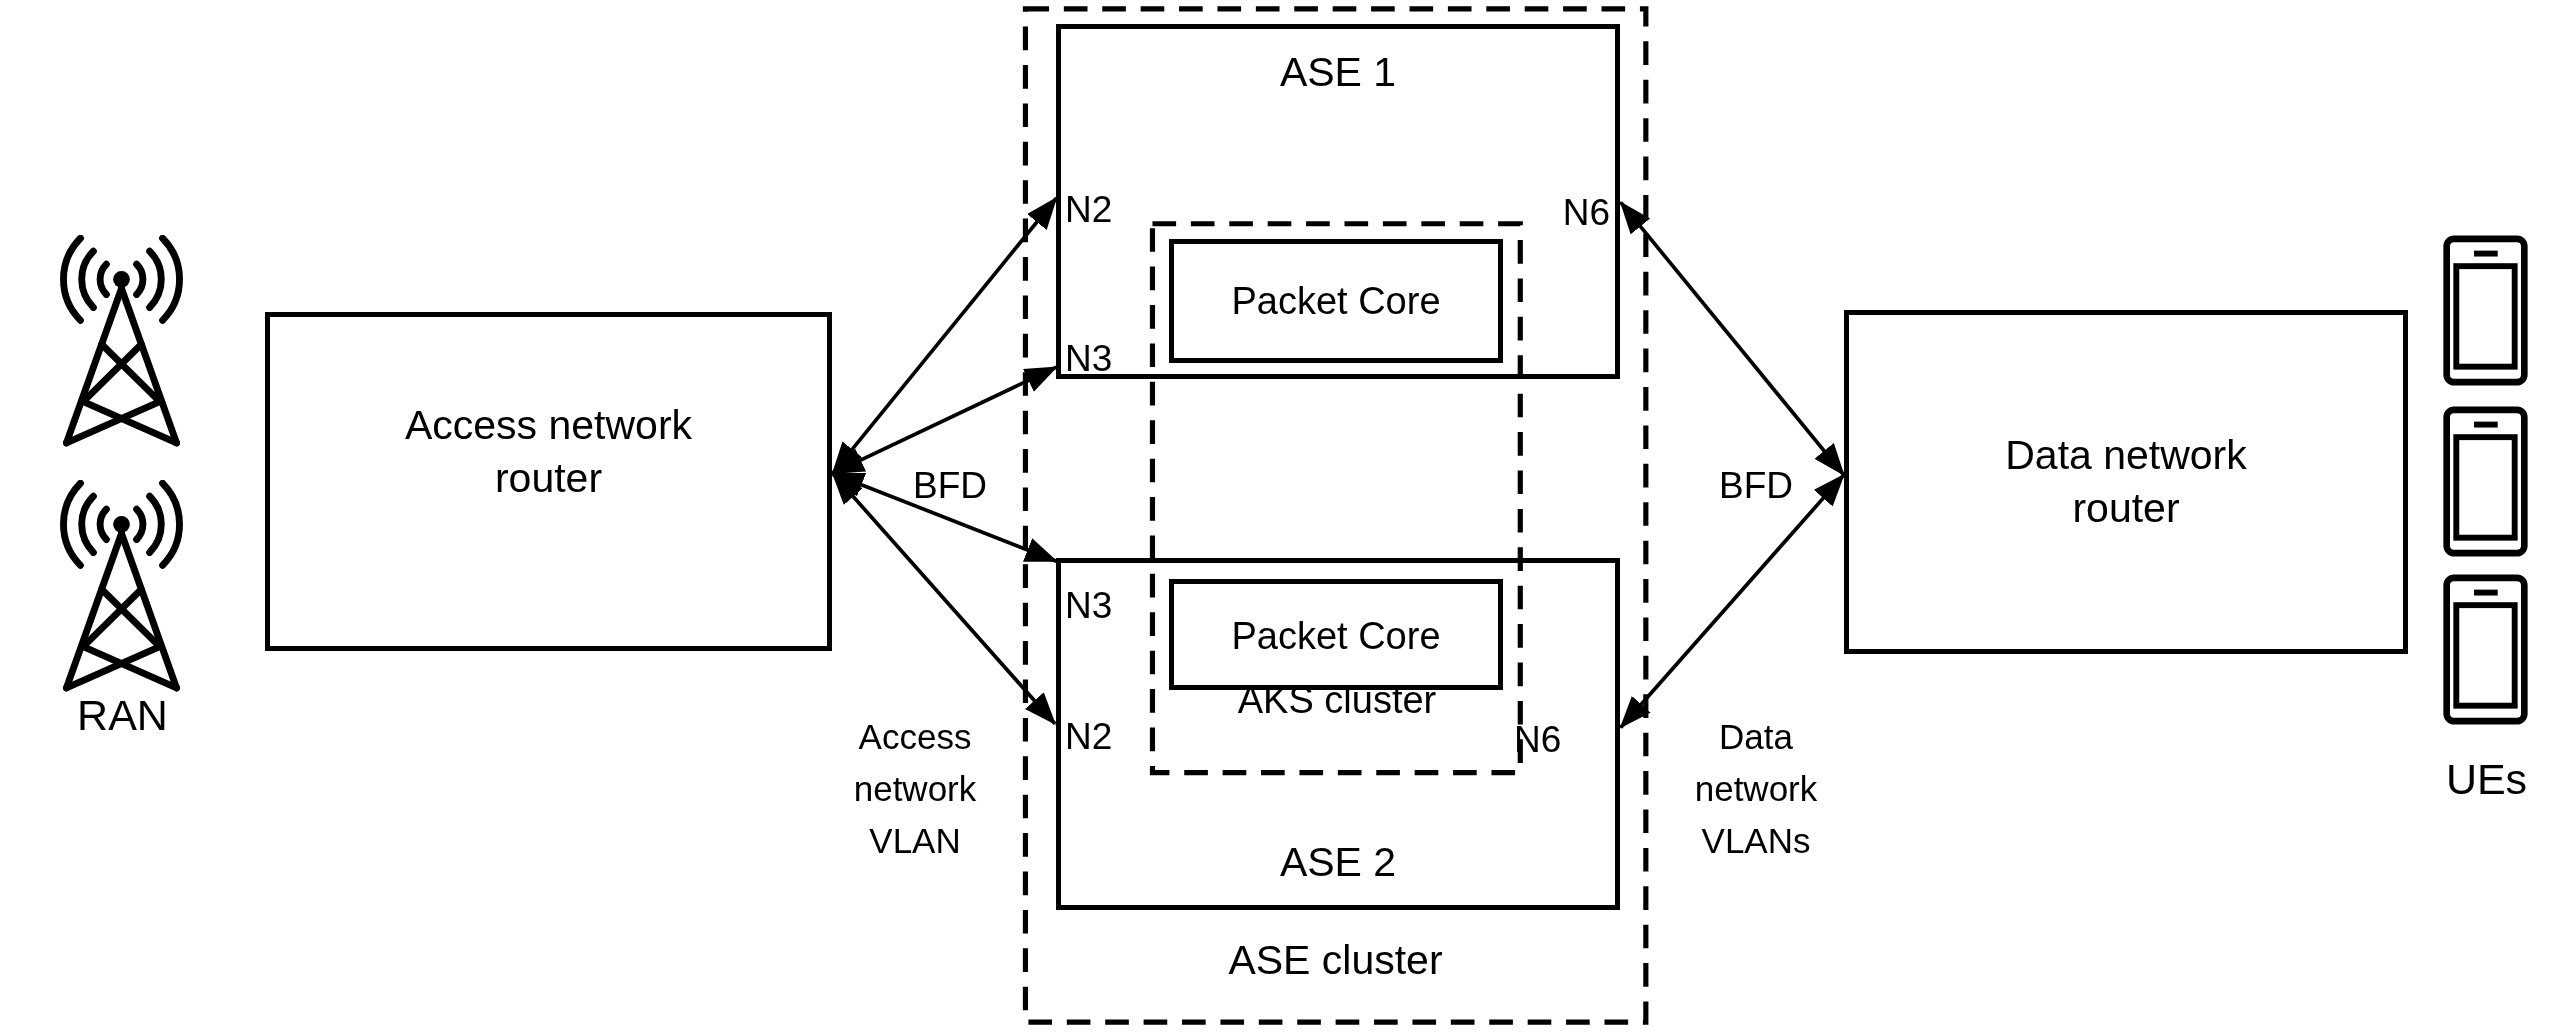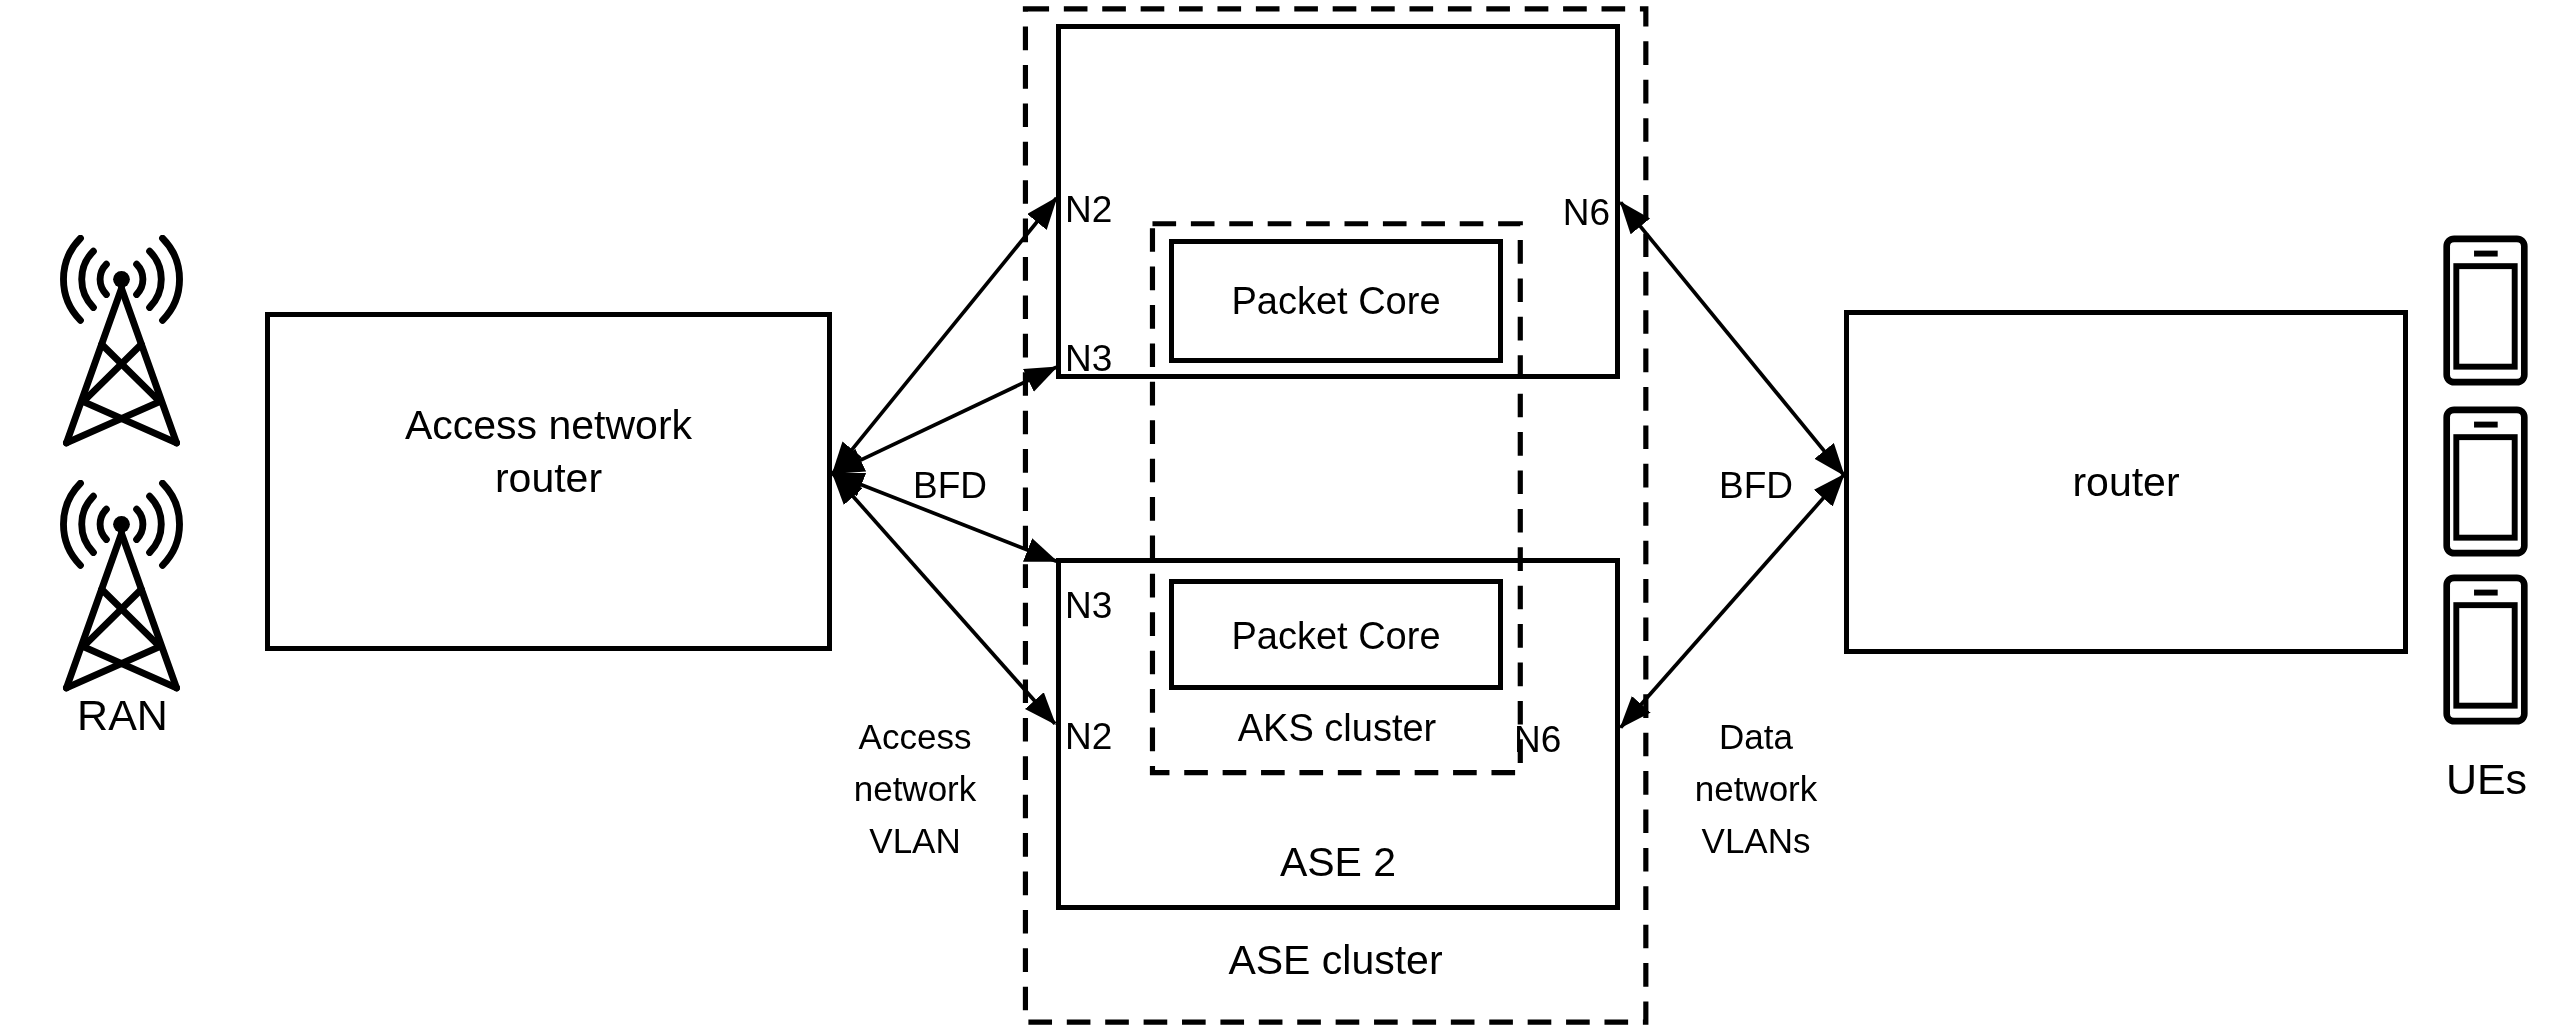--- a/index.html
+++ b/index.html
@@ -107,41 +107,43 @@
     <span>network</span><br>
     <span>VLAN</span>
   </div>
   <div class="lbl vlan center" style="left:1662px;top:711px;width:188px;">
     <span>Data</span><br>
     <span>network</span><br>
     <span>VLANs</span>
   </div>
 
   <div class="box" style="left:1056px;top:24.4px;width:564px;height:355px;"></div>
+  <div class="lbl title center" style="left:1056px;top:46px;width:564px;">ASE 1</div>
   <div class="lbl small" style="left:1065px;top:176px;">N2</div>
   <div class="lbl small" style="left:1065px;top:325px;">N3</div>
   <div class="lbl small right" style="left:1514px;top:179px;width:96px;">N6</div>
 
   <div class="box thin" style="left:1169px;top:239px;width:334px;height:124px;"></div>
   <div class="lbl" style="left:1169px;top:279px;width:334px;text-align:center;font-size:38px;line-height:44px;">Packet Core</div>
 
   <div class="box" style="left:1056px;top:558px;width:564px;height:352px;"></div>
   <div class="lbl small" style="left:1065px;top:572px;">N3</div>
   <div class="lbl small" style="left:1065px;top:703px;">N2</div>
   <div class="lbl small right" style="left:1514px;top:706px;" style2="">N6</div>
 
   <div class="box thin" style="left:1169px;top:579px;width:334px;height:111px;"></div>
   <div class="lbl" style="left:1169px;top:614px;width:334px;text-align:center;font-size:38px;line-height:44px;">Packet Core</div>
 
-  <div class="lbl" style="left:1182px;top:708px;width:310px;text-align:center;font-size:38px;line-height:41px;">AKS cluster</div>
+  <div class="lbl" style="left:1182px;top:680px;width:310px;text-align:center;font-size:38px;line-height:41px;">AKS cluster</div>
   <div class="lbl title center" style="left:1056px;top:836px;width:564px;">ASE 2</div>
   <div class="lbl title center" style="left:1025px;top:934px;width:621px;">ASE cluster</div>
 
   <div class="box" style="left:1844px;top:310px;width:564px;height:344px;"></div>
   <div class="boxtitle-2line" style="left:1844px;top:310px;width:564px;height:344px;">
+    <span>Data network</span>
     <span>router</span>
   </div>
 
   <div class="icon" style="left:2443px;top:235px;">
     <svg viewBox="0 0 115 204" width="85" height="151" fill="none" stroke="#000">
       <rect x="5" y="5" width="105" height="194" rx="10" stroke-width="9"></rect>
       <line x1="42" y1="25" x2="74" y2="25" stroke-width="8"></line>
       <rect x="18" y="42" width="79" height="136" stroke-width="8"></rect>
     </svg>
   </div>

